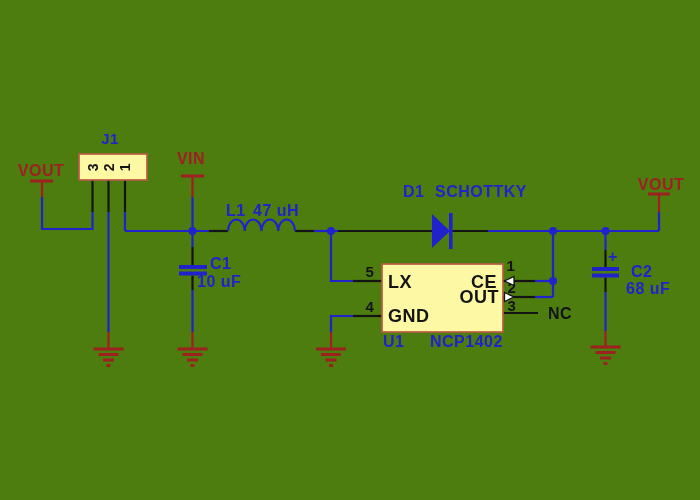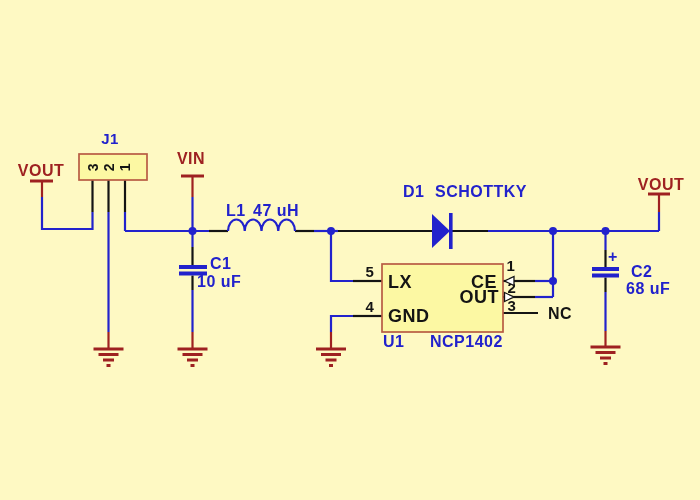--- a/index.html
+++ b/index.html
@@ -1,16 +1,16 @@
 <!DOCTYPE html>
 <html style="--wire: #2222cc; --pin: #141414; --supply: #9e2121; --label_blue: #2222cc; --text_black: #141414; --part_fill: #fcf8a3; --part_border: #b85c44;"><head>
 <meta charset="utf-8">
 <style>
   html,body{margin:0;padding:0;background:#ffffff;}
-  .canvas{position:relative;width:700px;height:500px;background:#fef9c3;overflow:hidden;}
+  .canvas{position:relative;width:700px;height:500px;background:#4d7c0f;overflow:hidden;}
   svg{display:block;}
   svg text{font-family:"Liberation Sans","DejaVu Sans",sans-serif;font-weight:700;letter-spacing:.5px;}
   .wireB{stroke:var(--wire);stroke-width:2.2;fill:none;}
   .wireK{stroke:var(--pin);stroke-width:2.2;fill:none;}
   .wireR{stroke:var(--supply);stroke-width:2.2;fill:none;}
   .barR{stroke:var(--supply);stroke-width:3;fill:none;}
   .plate{stroke:var(--wire);stroke-width:4;fill:none;}
   .dot{fill:var(--wire);}
   .partbox{fill:var(--part_fill);stroke:var(--part_border);stroke-width:1.7;}
   .tBlue{fill:var(--label_blue);}

